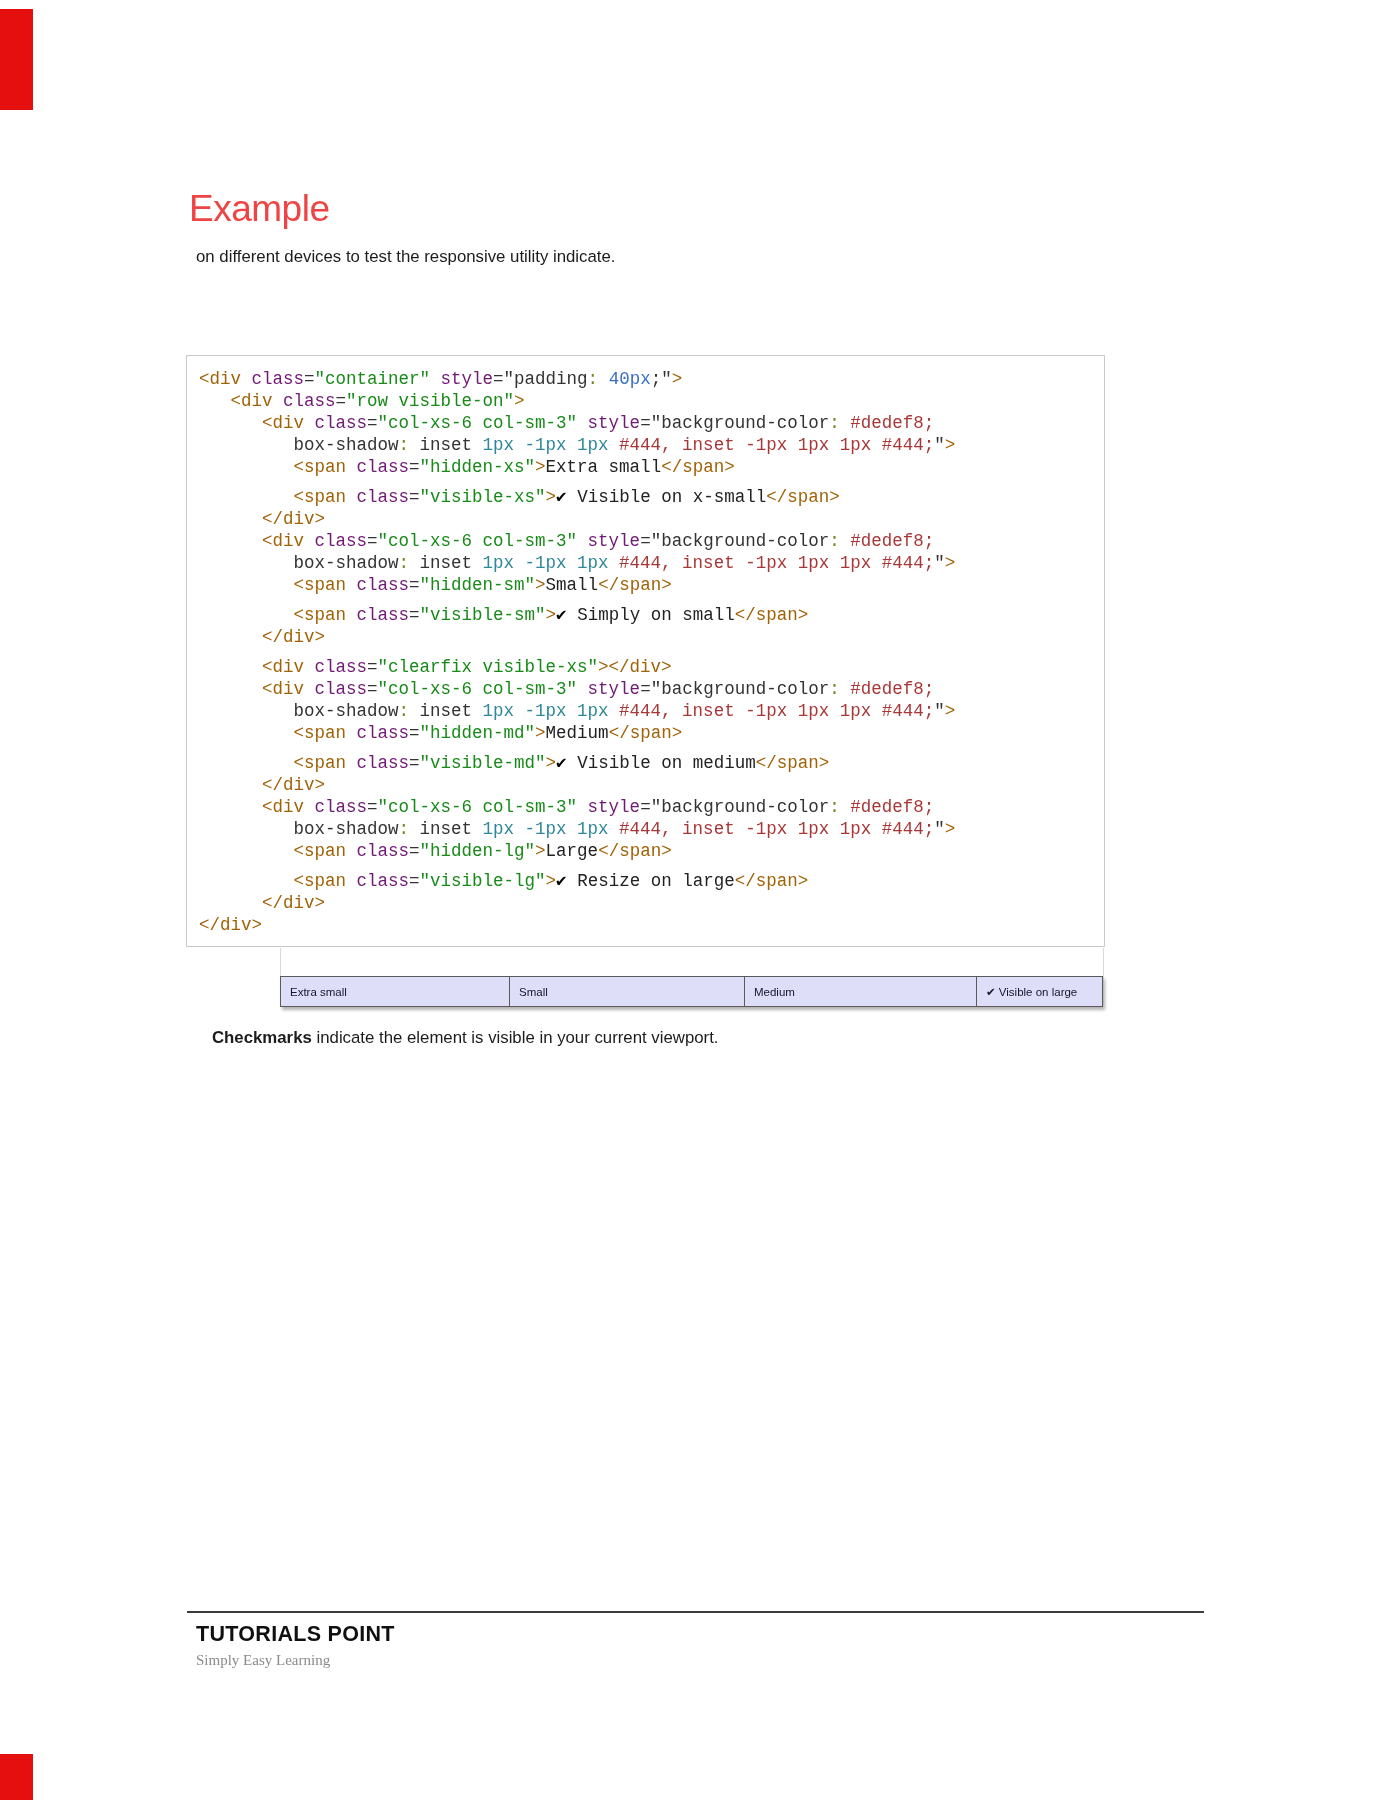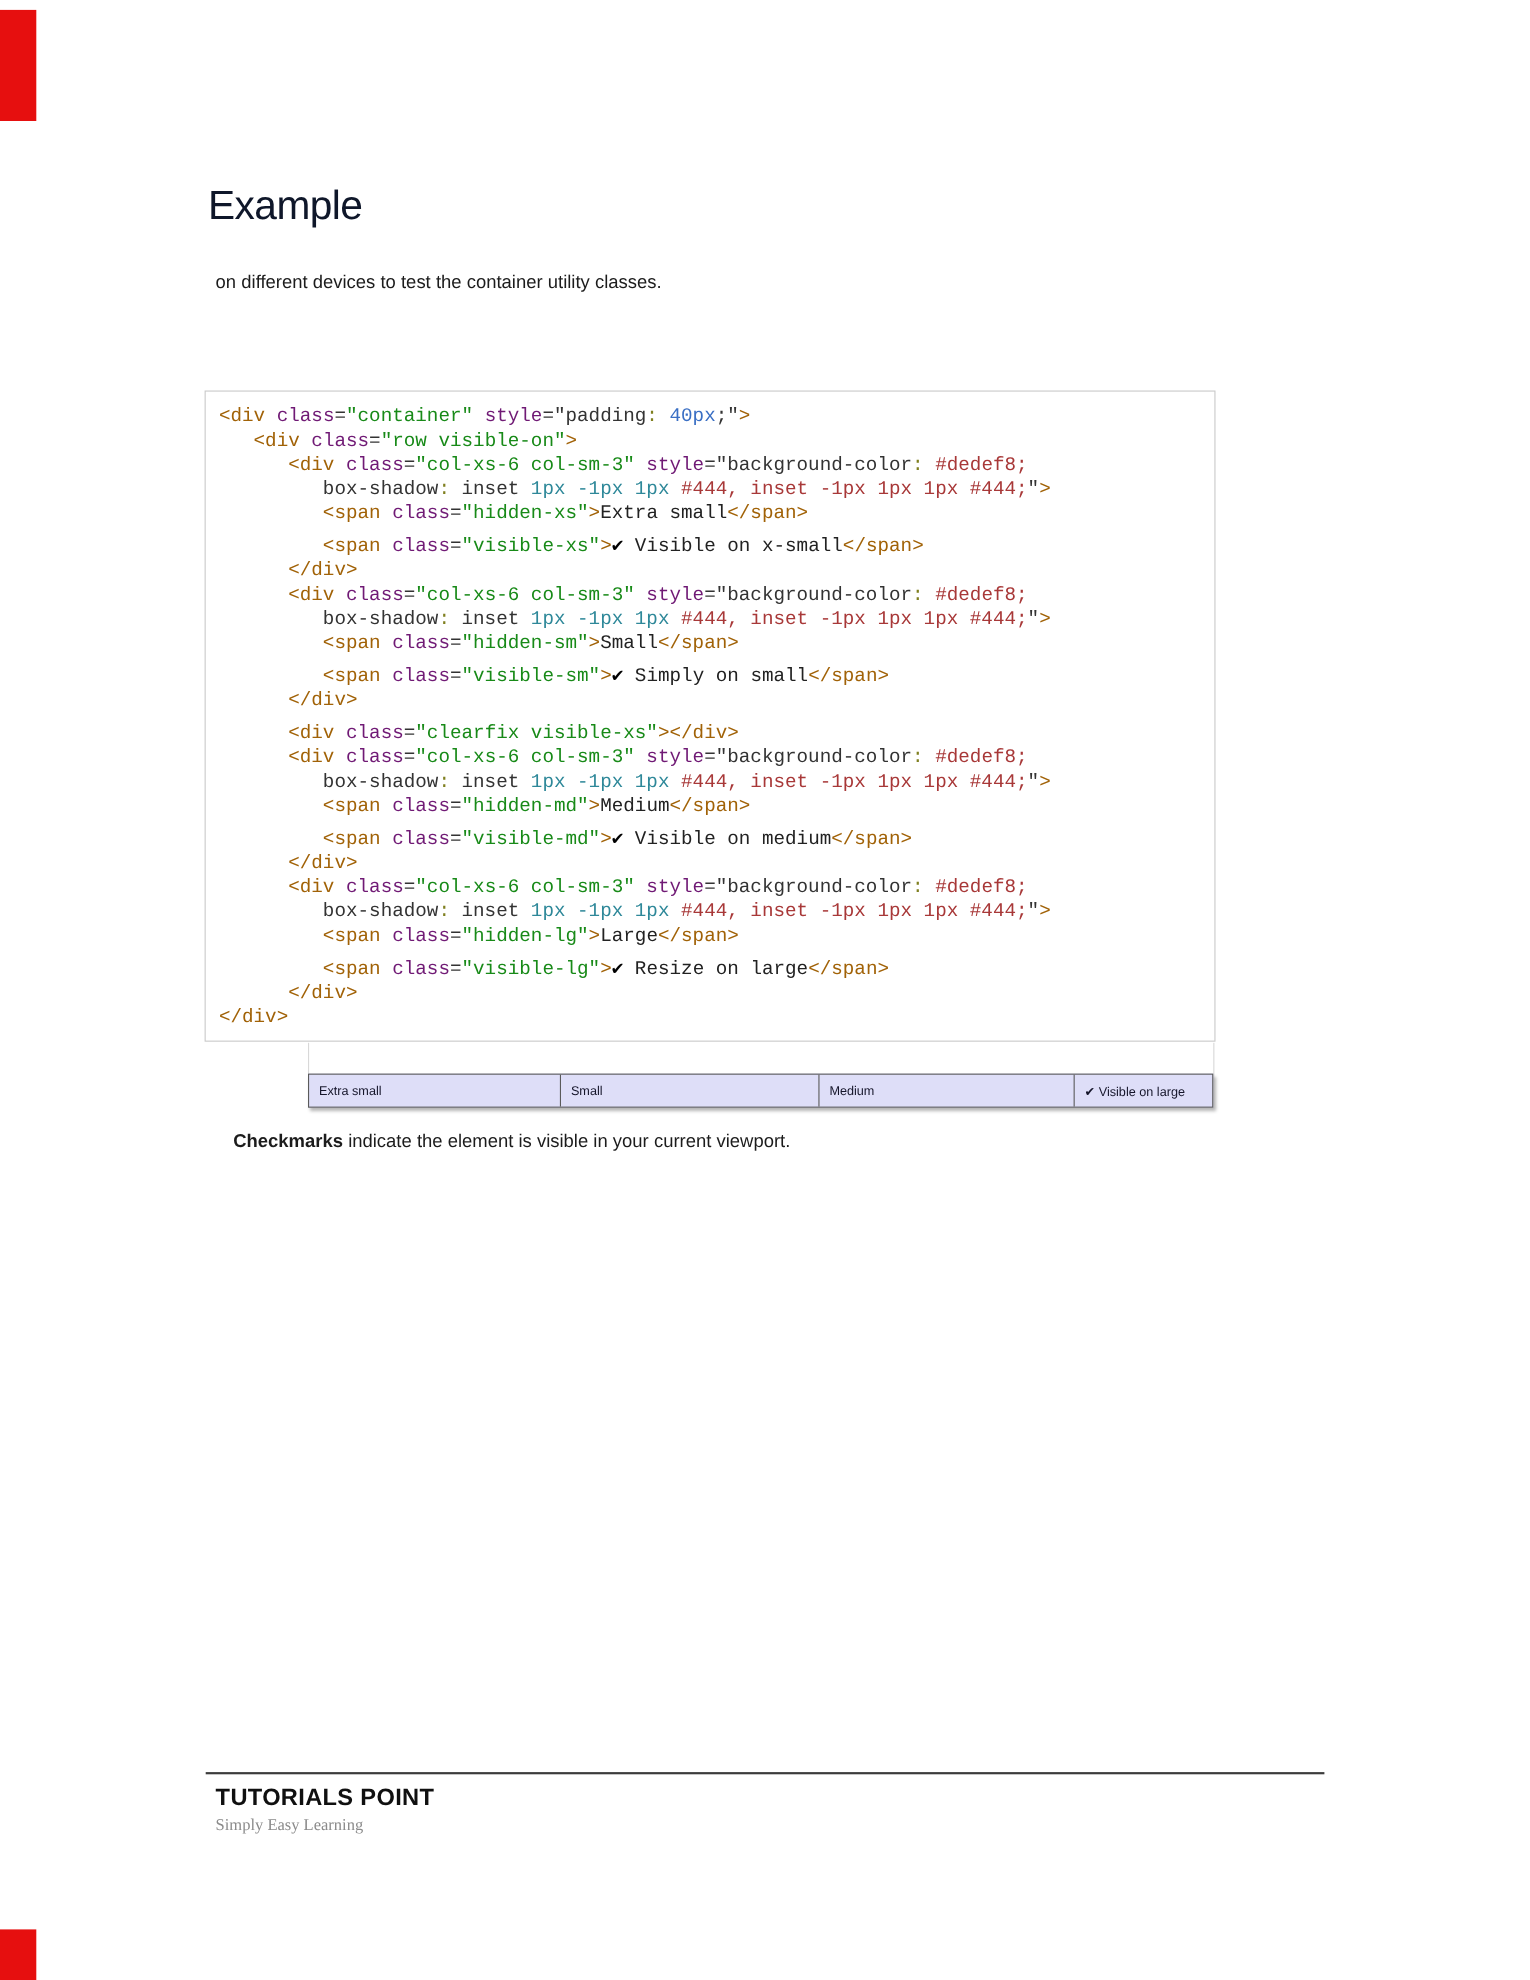--- a/index.html
+++ b/index.html
@@ -2,21 +2,21 @@
 <html><head>
 <meta charset="utf-8">
 <style>
   html,body{margin:0;padding:0;}
   body{width:1391px;height:1800px;background:#ffffff;position:relative;overflow:hidden;
        font-family:"Liberation Sans",sans-serif;}
   .abs{position:absolute;}
   .red-mark{width:33px;background:#e60f0f;}
   #red-top{left:0;top:9px;height:101px;}
   #red-bottom{left:0;top:1754px;height:46px;}
-  #heading{left:189px;top:166px;font-size:37px;color:#0f172a;font-weight:400;letter-spacing:-0.5px;}
+  #heading{left:189px;top:188px;font-size:37px;color:#ef4444;font-weight:400;letter-spacing:-0.5px;}
   #intro{left:196px;top:246px;font-size:16.8px;line-height:22px;color:#1c1c1c;}
   #codebox{left:186px;top:355px;width:919px;height:592px;border:1px solid #c9c9c9;
            background:#ffffff;box-sizing:border-box;padding:12px 0 0 12px;overflow:hidden;}
   .cl{white-space:pre;font-family:"Liberation Mono","DejaVu Sans Mono",monospace;
       font-size:17.5px;line-height:22px;}
   .cl.gap{margin-top:8px;}
   .tk-t{color:#a16207;}
   .tk-a{color:#701a75;}
   .tk-s{color:#188a18;}
   .tk-p{color:#333333;}
@@ -45,21 +45,21 @@
 </style>
 </head>
 <body>
 
 <div class="abs red-mark" id="red-top"></div>
 <div class="abs red-mark" id="red-bottom"></div>
 
 <div class="abs" id="heading">Example</div>
 
 <div class="abs" id="intro">
-  <div>on different devices to test the container utility classes.</div>
+  <div>on different devices to test the responsive utility indicate.</div>
 </div>
 
 <div class="abs" id="codebox">
     <div class="cl"><span class="tk-t">&lt;div</span><span class="tk-a"> class</span><span class="tk-p">=</span><span class="tk-s">"container"</span><span class="tk-a"> style</span><span class="tk-p">="padding</span><span class="tk-o">:</span><span class="tk-b"> 40px</span><span class="tk-p">;"</span><span class="tk-t">&gt;</span></div>
     <div class="cl"><span class="tk-p">   </span><span class="tk-t">&lt;div</span><span class="tk-a"> class</span><span class="tk-p">=</span><span class="tk-s">"row visible-on"</span><span class="tk-t">&gt;</span></div>
     <div class="cl"><span class="tk-p">      </span><span class="tk-t">&lt;div</span><span class="tk-a"> class</span><span class="tk-p">=</span><span class="tk-s">"col-xs-6 col-sm-3"</span><span class="tk-a"> style</span><span class="tk-p">="background-color</span><span class="tk-o">:</span><span class="tk-r"> #dedef8;</span></div>
     <div class="cl"><span class="tk-p">         box-shadow</span><span class="tk-o">:</span><span class="tk-p"> inset</span><span class="tk-c"> 1px -1px 1px</span><span class="tk-r"> #444, inset -1px 1px 1px #444;</span><span class="tk-p">"</span><span class="tk-t">&gt;</span></div>
     <div class="cl"><span class="tk-p">         </span><span class="tk-t">&lt;span</span><span class="tk-a"> class</span><span class="tk-p">=</span><span class="tk-s">"hidden-xs"</span><span class="tk-t">&gt;</span><span class="tk-x">Extra small</span><span class="tk-t">&lt;/span&gt;</span></div>
     <div class="cl gap"><span class="tk-p">         </span><span class="tk-t">&lt;span</span><span class="tk-a"> class</span><span class="tk-p">=</span><span class="tk-s">"visible-xs"</span><span class="tk-t">&gt;</span><span class="tk-k">✔</span><span class="tk-x"> Visible on x-small</span><span class="tk-t">&lt;/span&gt;</span></div>
     <div class="cl"><span class="tk-p">      </span><span class="tk-t">&lt;/div&gt;</span></div>

